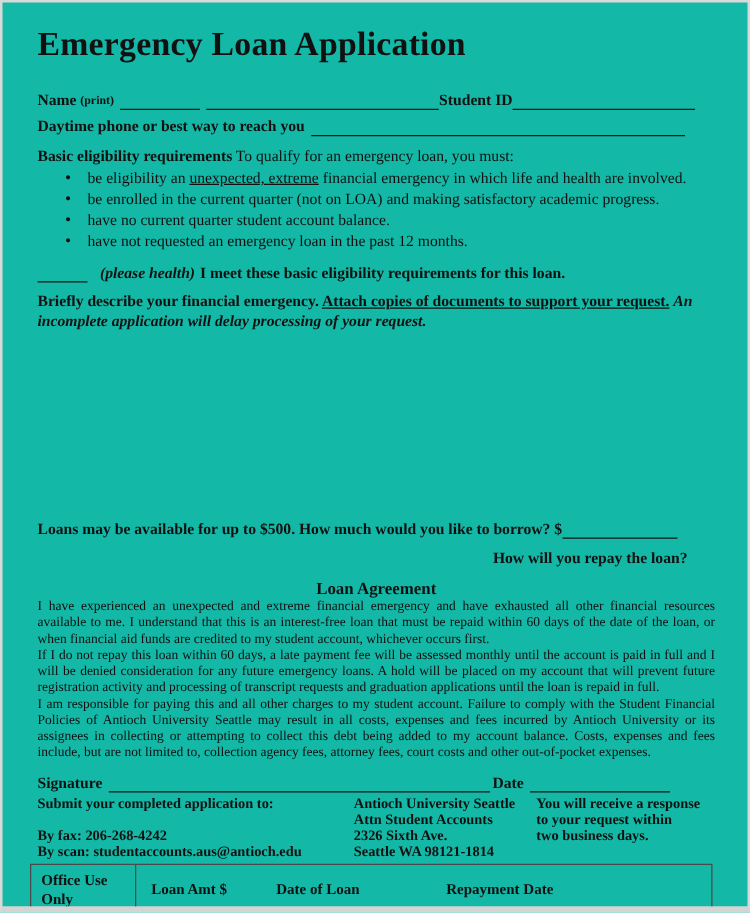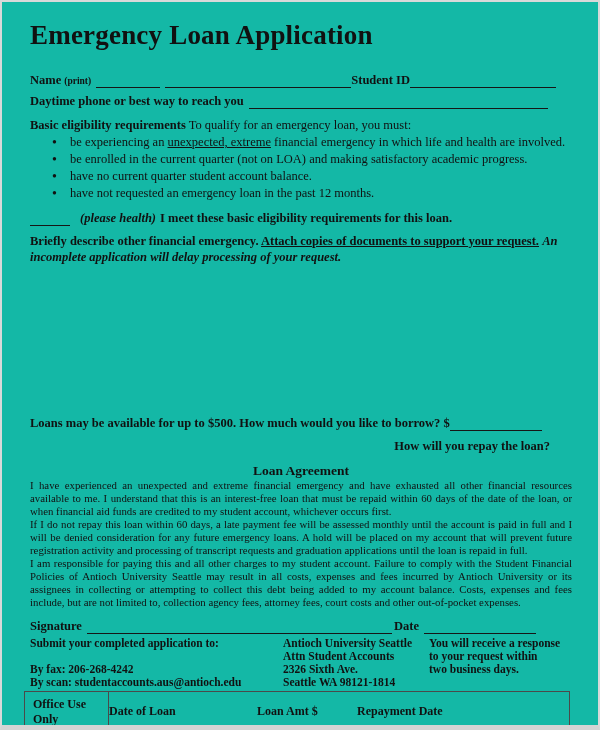--- a/index.html
+++ b/index.html
@@ -142,41 +142,41 @@
     <span class="fill grow"></span>
   </div>
 
   <div class="elig-head">
     <span class="b">Basic eligibility requirements</span>
     <span class="reg">To qualify for an emergency loan, you must:</span>
   </div>
 
   <ul class="bullets">
     <li>
-      <span>be experiencing an </span><span class="u">unexpected, extreme</span><span> financial emergency in which life and health are involved.</span>
+      <span>be eligibility an </span><span class="u">unexpected, extreme</span><span> financial emergency in which life and health are involved.</span>
     </li>
     <li>
       <span>be enrolled in the current quarter (not on LOA) and making satisfactory academic progress.</span>
     </li>
     <li>
       <span>have no current quarter student account balance.</span>
     </li>
     <li>
       <span>have not requested an emergency loan in the past 12 months.</span>
     </li>
   </ul>
 
   <div class="row initial-row">
     <span class="fill"></span>
     <span class="bi">(please health)</span>
     <span class="b">I meet these basic eligibility requirements for this loan.</span>
   </div>
 
   <p class="describe">
-    <span>Briefly describe other financial emergency.</span>
+    <span>Briefly describe your financial emergency.</span>
     <span class="u">Attach copies of documents to support your request.</span>
     <span class="it">An incomplete application will delay processing of your request.</span>
   </p>
 
   <div class="write-area"></div>
 
   <div class="row borrow-row">
     <span>Loans may be available for up to $500. How much would you like to borrow? $</span>
     <span class="fill grow"></span>
   </div>
@@ -216,18 +216,18 @@
     </div>
     <div>
       <div>You will receive a response</div>
       <div>to your request within</div>
       <div>two business days.</div>
     </div>
   </div>
 
   <div class="office-table">
     <div class="cell c1">Office Use Only</div>
+    <div class="cell c2">Loan Amt $</div>
     <div class="cell c3">Date of Loan</div>
-    <div class="cell c2">Loan Amt $</div>
     <div class="cell c4">Repayment Date</div>
   </div>
 
 </div>
 
 </body></html>

